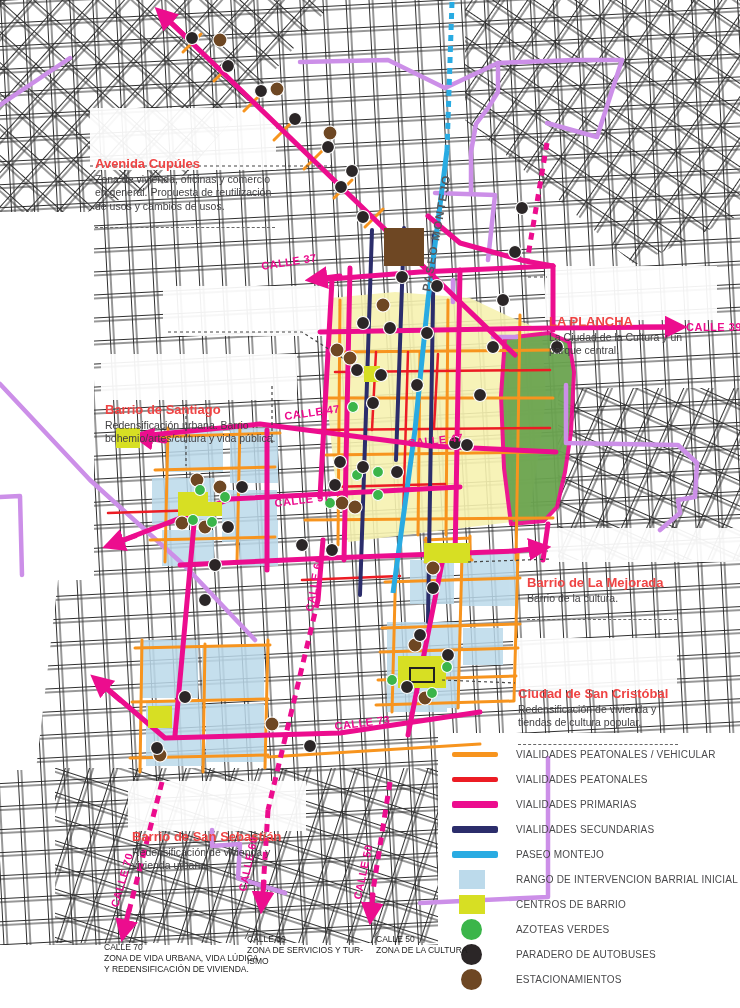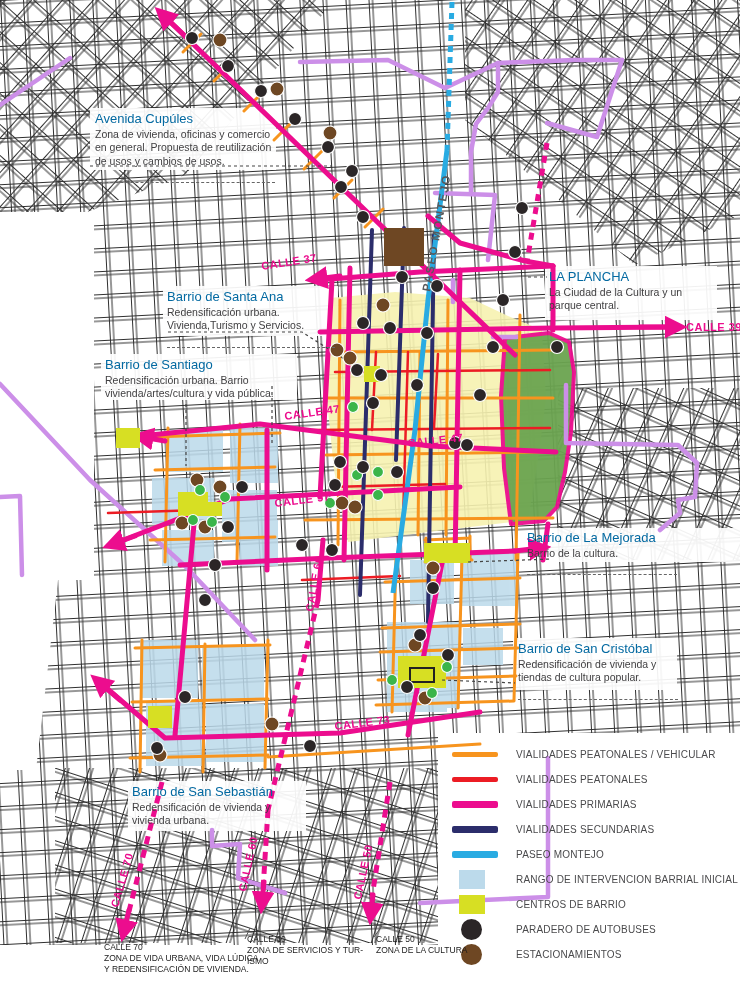--- a/index.html
+++ b/index.html
@@ -3,21 +3,21 @@
 <meta charset="utf-8">
 <style>
   html,body{margin:0;padding:0;background:#fff;}
   .stage{position:relative;width:740px;height:1008px;background:#fff;overflow:hidden;
          font-family:"Liberation Sans",sans-serif;}
   svg{position:absolute;left:0;top:0;}
   svg text{font-family:"Liberation Sans",sans-serif;}
   .street{fill:#EC0D8E;font-size:11px;font-weight:bold;letter-spacing:.5px;}
   .montejo{fill:#58595B;font-size:11.5px;font-weight:bold;letter-spacing:1.5px;}
   .ann{position:absolute;}
-  .ann .t{font-weight:normal;font-size:13px;color:#0369a1;line-height:1.15;}
+  .ann .t{font-weight:bold;font-size:13px;color:#ef4444;line-height:1.15;margin-top:45px;}
   .ann .b{font-size:10.5px;color:#414042;line-height:1.28;margin-top:1px;}
   .ann .du{border-bottom:1px dashed #666;padding-bottom:14px;}
   .foot{position:absolute;font-size:8.5px;color:#1c1c1c;line-height:1.3;}
   #legend{position:absolute;left:452px;top:742px;width:288px;}
   .lg-row{display:flex;align-items:center;height:24px;margin-bottom:1px;}
   .sw-wrap{width:54px;display:flex;align-items:center;}
   .sw-line{width:46px;height:5px;border-radius:2px;}
   .sw-line-thick{width:46px;height:7px;border-radius:2px;}
   .sw-square{width:26px;height:19px;margin-left:7px;}
   .sw-circle{width:21px;height:21px;border-radius:50%;margin-left:9px;}
@@ -322,42 +322,38 @@
   <text class="street" transform="translate(118,908) rotate(-74)">CALLE 70</text>
   <text class="street" transform="translate(246,892) rotate(-78)">CALLE 60</text>
   <text class="street" transform="translate(361,900) rotate(-78)">CALLE 50</text>
 </svg>
 
 <div class="ann" style="left:95px;top:112px;width:180px;">
   <div class="t">Avenida Cupúles</div>
   <div class="b du">Zona de vivienda, oficinas y comercio en general. Propuesta de reutilización de usos y cambios de usos.</div>
 </div>
 
-<div class="ann" style="left:167px;top:290px;width:168px;">
-  <div class="t">Barrio de Santa Ana</div>
-  <div class="b du">Redensificación urbana. Vivienda,Turismo y Servicios.</div>
-</div>
 
 <div class="ann" style="left:105px;top:358px;width:192px;">
   <div class="t">Barrio de Santiago</div>
-  <div class="b">Redensificación urbana. Barrio vivienda/artes/cultura y vida pública.</div>
+  <div class="b">Redensificación urbana. Barrio bohemio/artes/cultura y vida pública.</div>
 </div>
 
 <div class="ann" style="left:549px;top:270px;width:165px;">
   <div class="t">LA PLANCHA</div>
   <div class="b">La Ciudad de la Cultura y un parque central.</div>
 </div>
 
 <div class="ann" style="left:527px;top:531px;width:186px;">
   <div class="t">Barrio de La Mejorada</div>
   <div class="b du" style="width:150px;">Barrio de la cultura.</div>
 </div>
 
 <div class="ann" style="left:518px;top:642px;width:160px;">
-  <div class="t">Barrio de San Cristóbal</div>
+  <div class="t">Ciudad de San Cristóbal</div>
   <div class="b du">Redensificación de vivienda y tiendas de cultura popular.</div>
 </div>
 
 <div class="ann" style="left:132px;top:785px;width:172px;">
   <div class="t">Barrio de San Sebastián</div>
   <div class="b">Redensificación de vivienda y vivienda urbana.</div>
 </div>
 
 <div id="legend">
       <div class="lg-row">
@@ -397,20 +393,26 @@
         <span class="lg-label">RANGO DE INTERVENCION BARRIAL INICIAL</span>
       </div>
       <div class="lg-row">
         <span class="sw-wrap">
           <span class="sw-square" style="background: rgb(215, 223, 35);"></span>
         </span>
         <span class="lg-label">CENTROS DE BARRIO</span>
       </div>
       <div class="lg-row">
         <span class="sw-wrap">
+          <span class="sw-circle" style="background: rgb(59, 181, 74);"></span>
+        </span>
+        <span class="lg-label">AZOTEAS VERDES</span>
+      </div>
+      <div class="lg-row">
+        <span class="sw-wrap">
           <span class="sw-circle" style="background: rgb(43, 38, 39);"></span>
         </span>
         <span class="lg-label">PARADERO DE AUTOBUSES</span>
       </div>
       <div class="lg-row">
         <span class="sw-wrap">
           <span class="sw-circle" style="background: rgb(110, 71, 35);"></span>
         </span>
         <span class="lg-label">ESTACIONAMIENTOS</span>
       </div>

